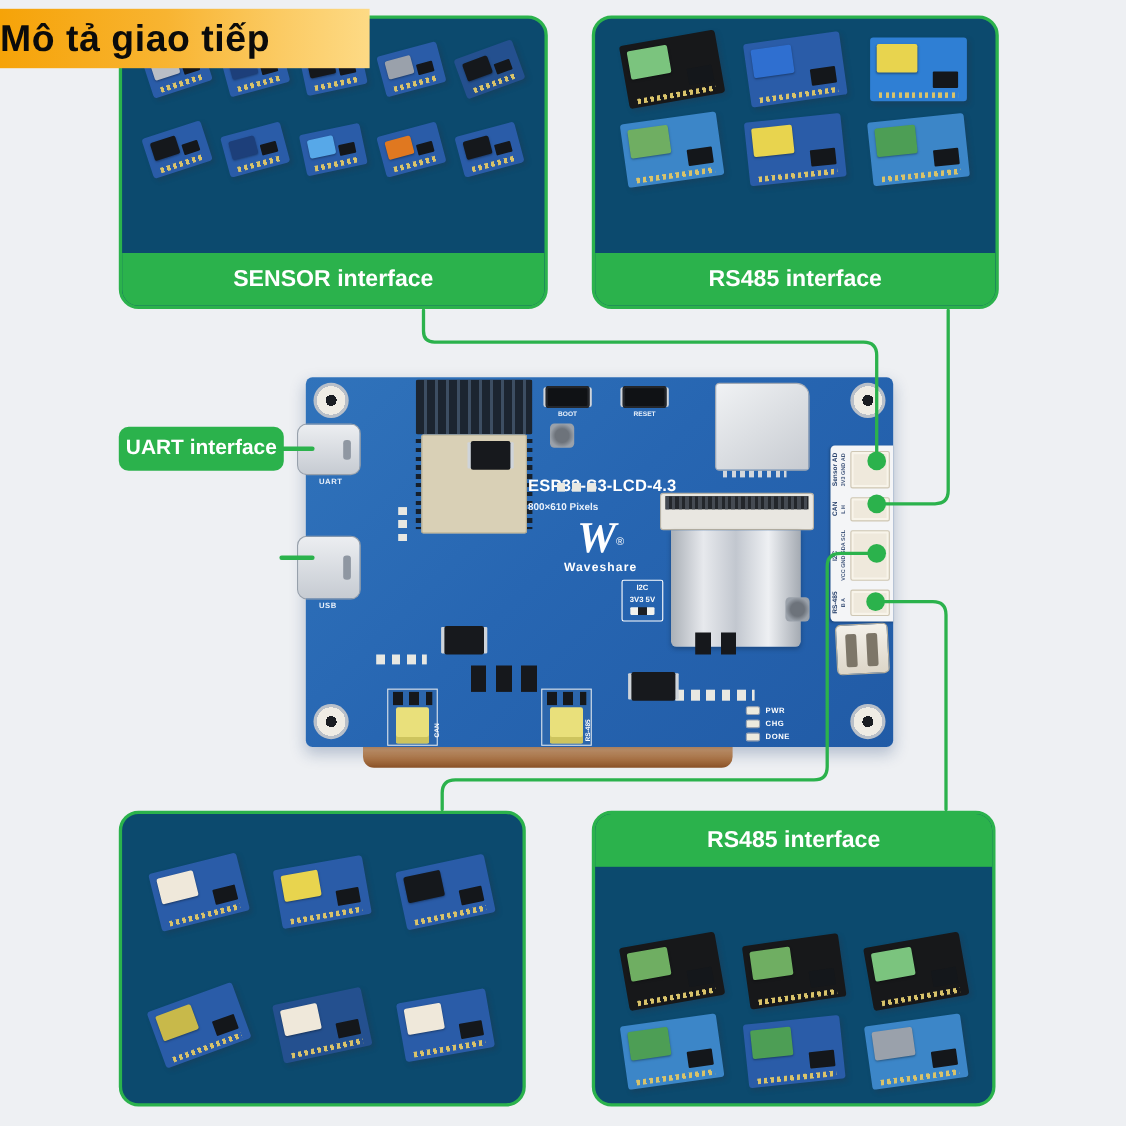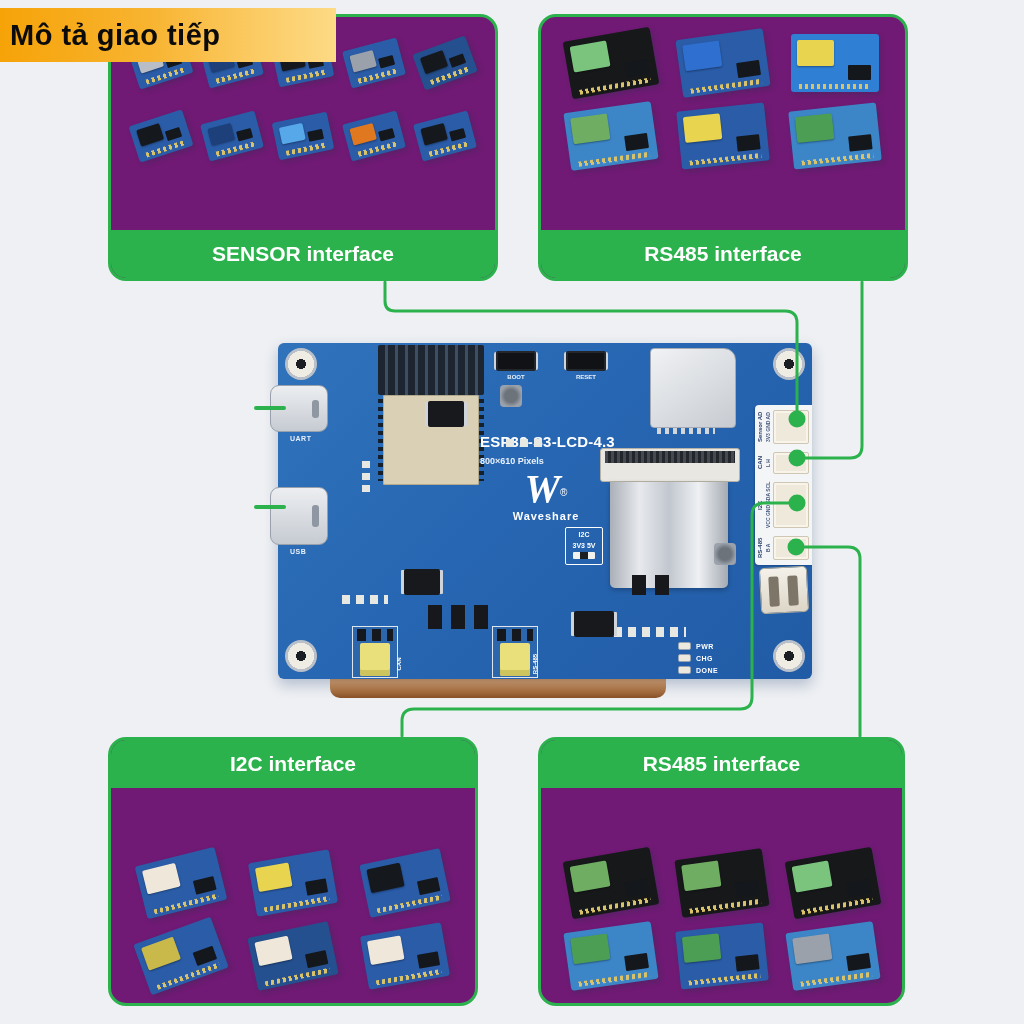--- a/index.html
+++ b/index.html
@@ -6,26 +6,26 @@
     --green:#2bb24c;
     --bg:#eef0f3;
     --board:#2766b2;
   }
   html,body{margin:0;padding:0;}
   body{font-family:"Liberation Sans","DejaVu Sans",sans-serif;background:#fff;}
   #page{position:relative;width:1024px;height:1024px;background:var(--bg);overflow:hidden;}
 
   
   #title-banner{position:absolute;left:0;top:8px;width:336px;height:54px;z-index:8;
-    display:flex;align-items:center;padding-left:10px;box-sizing:border-box;
+    display:flex;align-items:center;padding-left:0;box-sizing:border-box;
     background:linear-gradient(90deg,#f6a308 0%,#f8b431 45%,#fbca62 75%,#fdda85 100%);
-    font-size:29px;font-weight:bold;color:#0b0b0b;letter-spacing:.5px;}
-
-  
-  .box{position:absolute;background:#701a75;border:3px solid var(--green);border-radius:18px;
+    font-size:34px;font-weight:bold;color:#0b0b0b;letter-spacing:.5px;}
+
+  
+  .box{position:absolute;background:#0c4a6e;border:3px solid var(--green);border-radius:18px;
     display:flex;flex-direction:column;overflow:hidden;z-index:6;box-sizing:border-box;gap:48px;}
   #box-sensor{left:108px;top:14px;width:390px;height:267px;}
   #box-rs485-top{left:538px;top:14px;width:370px;height:267px;}
   #box-i2c{left:108px;top:737px;width:370px;height:269px;}
   #box-rs485-bottom{left:538px;top:737px;width:367px;height:269px;}
   .box-label{background:var(--green);color:#fff;font-weight:bold;font-size:21px;
     display:flex;align-items:center;justify-content:center;height:48px;flex:0 0 auto;}
   .modules{flex:1;display:grid;place-items:center;padding:10px 14px;}
   #box-sensor .modules{grid-template-columns:repeat(5,1fr);}
   #box-rs485-top .modules,#box-i2c .modules,#box-rs485-bottom .modules{grid-template-columns:repeat(3,1fr);}
@@ -375,21 +375,20 @@
         <div class="module" style="background: rgb(60, 134, 200); transform: rotate(-6deg);">
           <div class="m-feature" style="background: rgb(77, 158, 85);"></div>
           <div class="m-chip"></div>
           <div class="m-pins"></div>
         </div>
       </div>
     <div class="box-label">RS485 interface</div>
   </div>
 
   <div class="box" id="box-i2c">
-    <div class="box-label">I2C interface</div>
     <div class="modules">
         <div class="module" style="background: rgb(42, 92, 168); transform: rotate(-14deg);">
           <div class="m-feature" style="background: rgb(239, 232, 218);"></div>
           <div class="m-chip"></div>
           <div class="m-pins"></div>
         </div>
         <div class="module" style="background: rgb(42, 92, 168); transform: rotate(-10deg);">
           <div class="m-feature" style="background: rgb(232, 212, 78);"></div>
           <div class="m-chip"></div>
           <div class="m-pins"></div>
@@ -446,16 +445,17 @@
           <div class="m-pins"></div>
         </div>
         <div class="module" style="background: rgb(60, 134, 200); transform: rotate(-8deg);">
           <div class="m-feature" style="background: rgb(154, 161, 171);"></div>
           <div class="m-chip"></div>
           <div class="m-pins"></div>
         </div>
       </div>
   </div>
 
+  <div class="callout" id="callout-uart">UART interface</div>
 
   <div id="title-banner">Mô tả giao tiếp</div>
 
 </div>
 
 </body></html>

